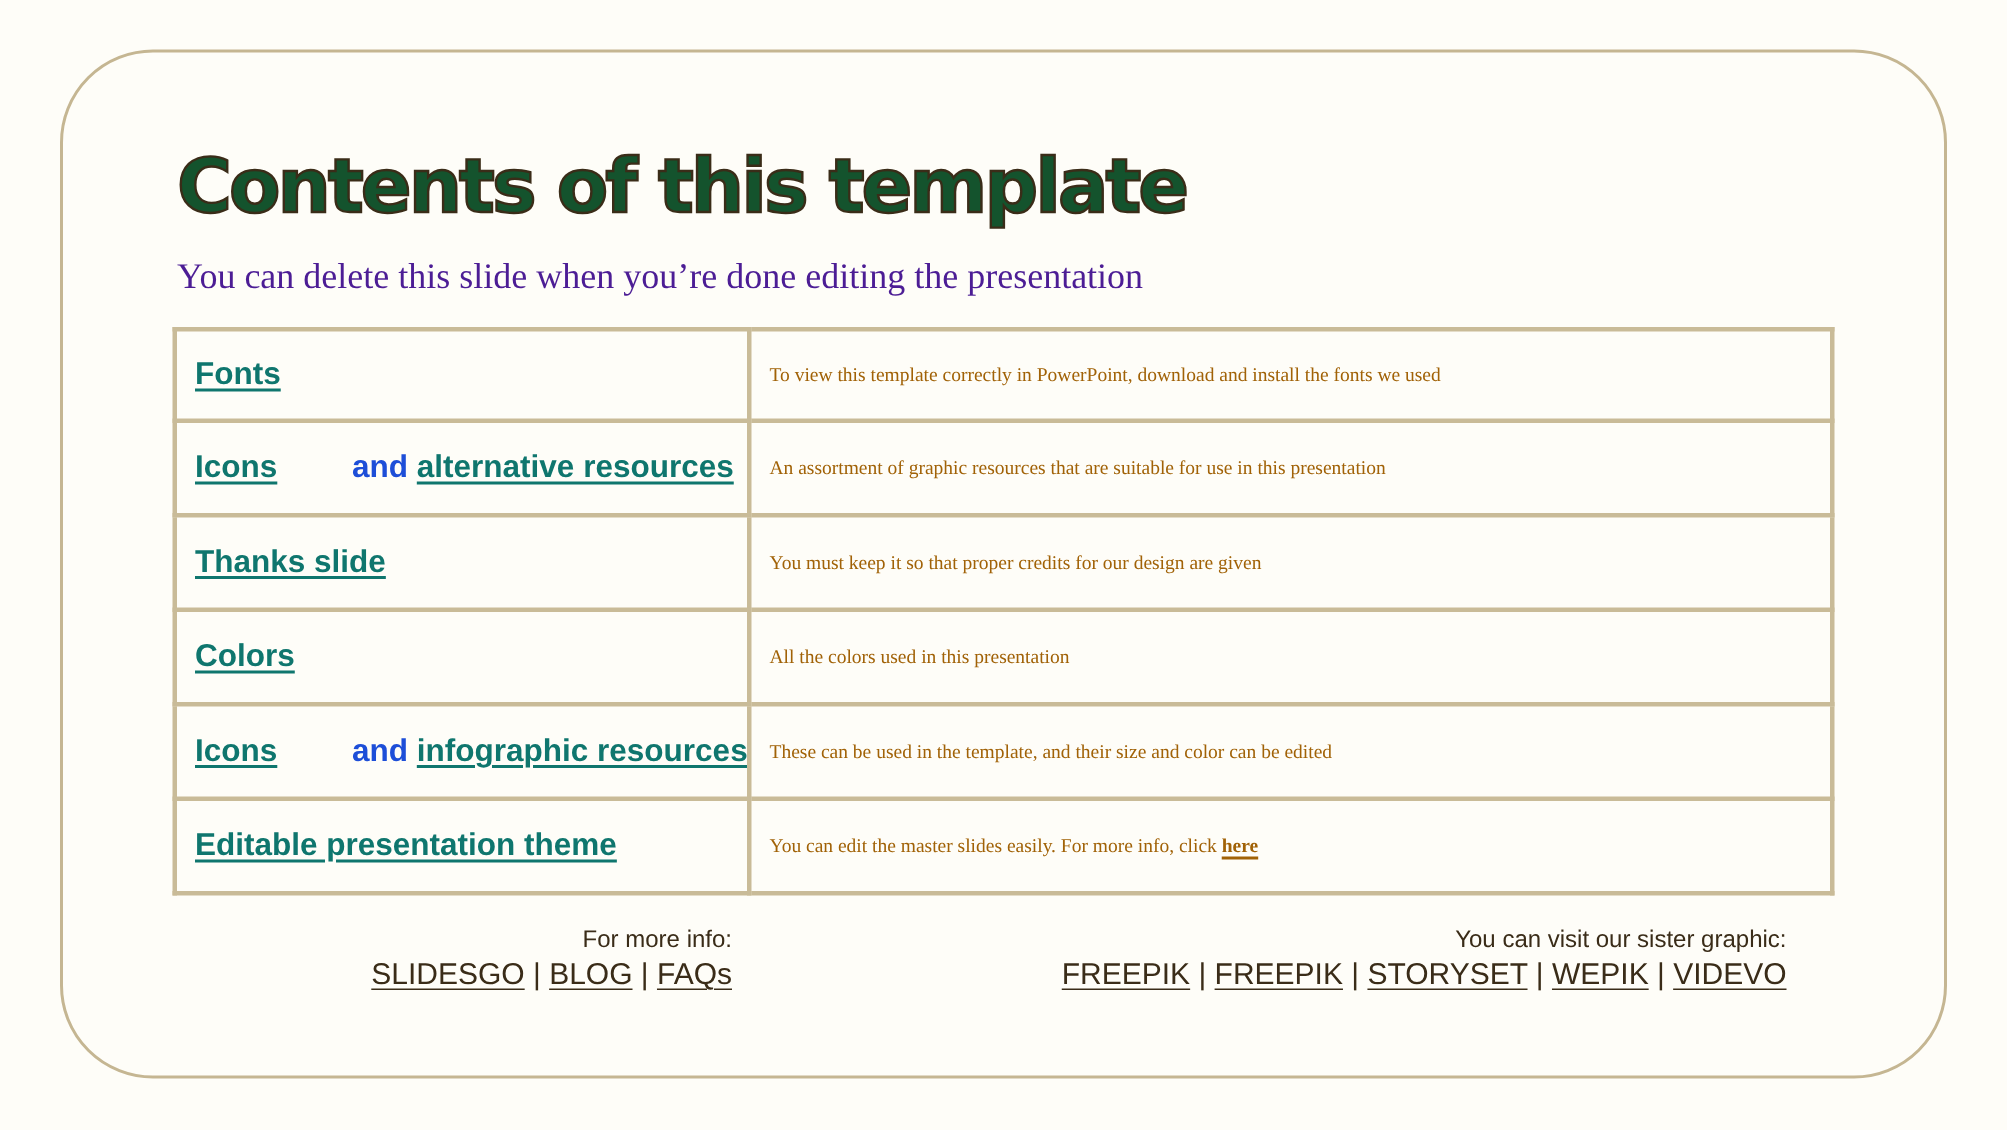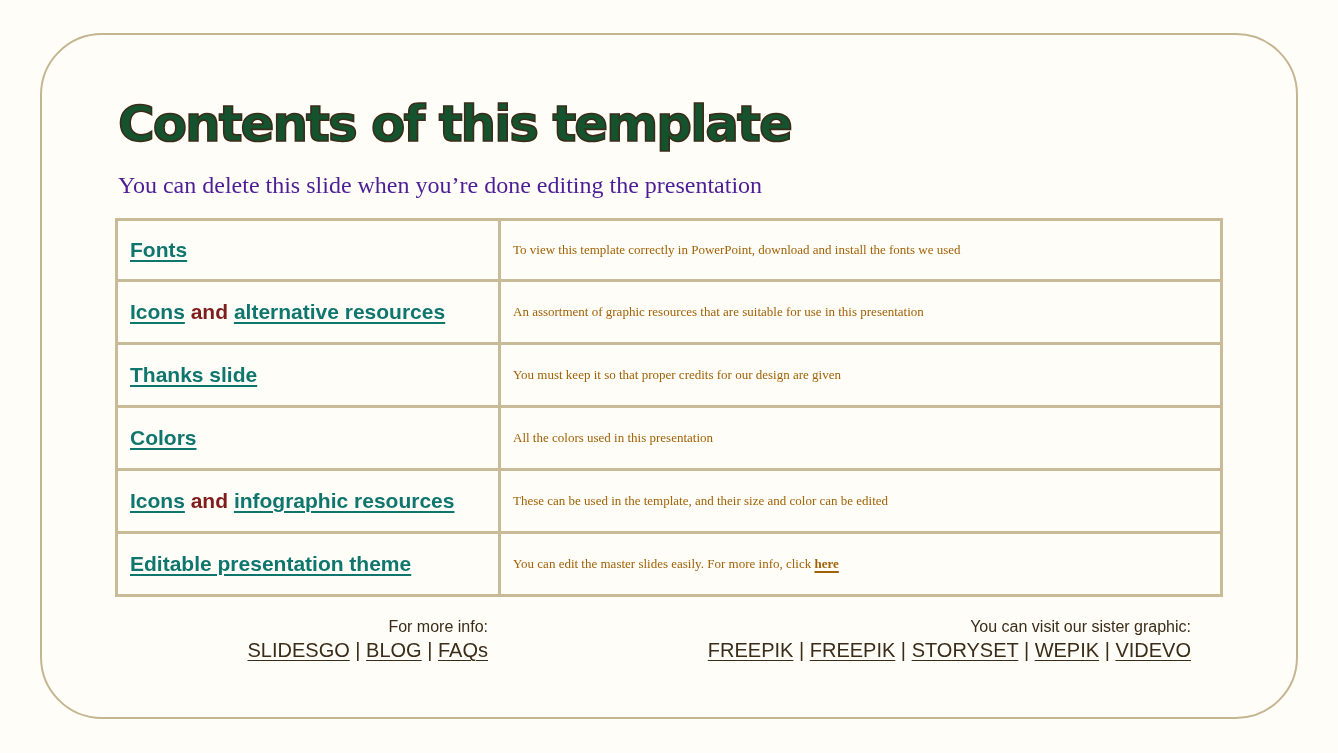--- a/index.html
+++ b/index.html
@@ -80,21 +80,21 @@
       font-size: 13px;
       color: #a16207;
     }
     .link {
       text-decoration: underline;
       text-decoration-thickness: 2px;
       text-underline-offset: 3px;
       color: #0f766e;
       cursor: pointer;
     }
-    .plain { color: #7f1d1d; }
+    .plain { color: #1d4ed8; margin-left: 44px; }
     .here-link {
       font-weight: bold;
       text-decoration: underline;
       text-decoration-thickness: 2px;
       text-underline-offset: 3px;
       cursor: pointer;
     }
     .footer-block {
       position: absolute;
       top: 617px;

